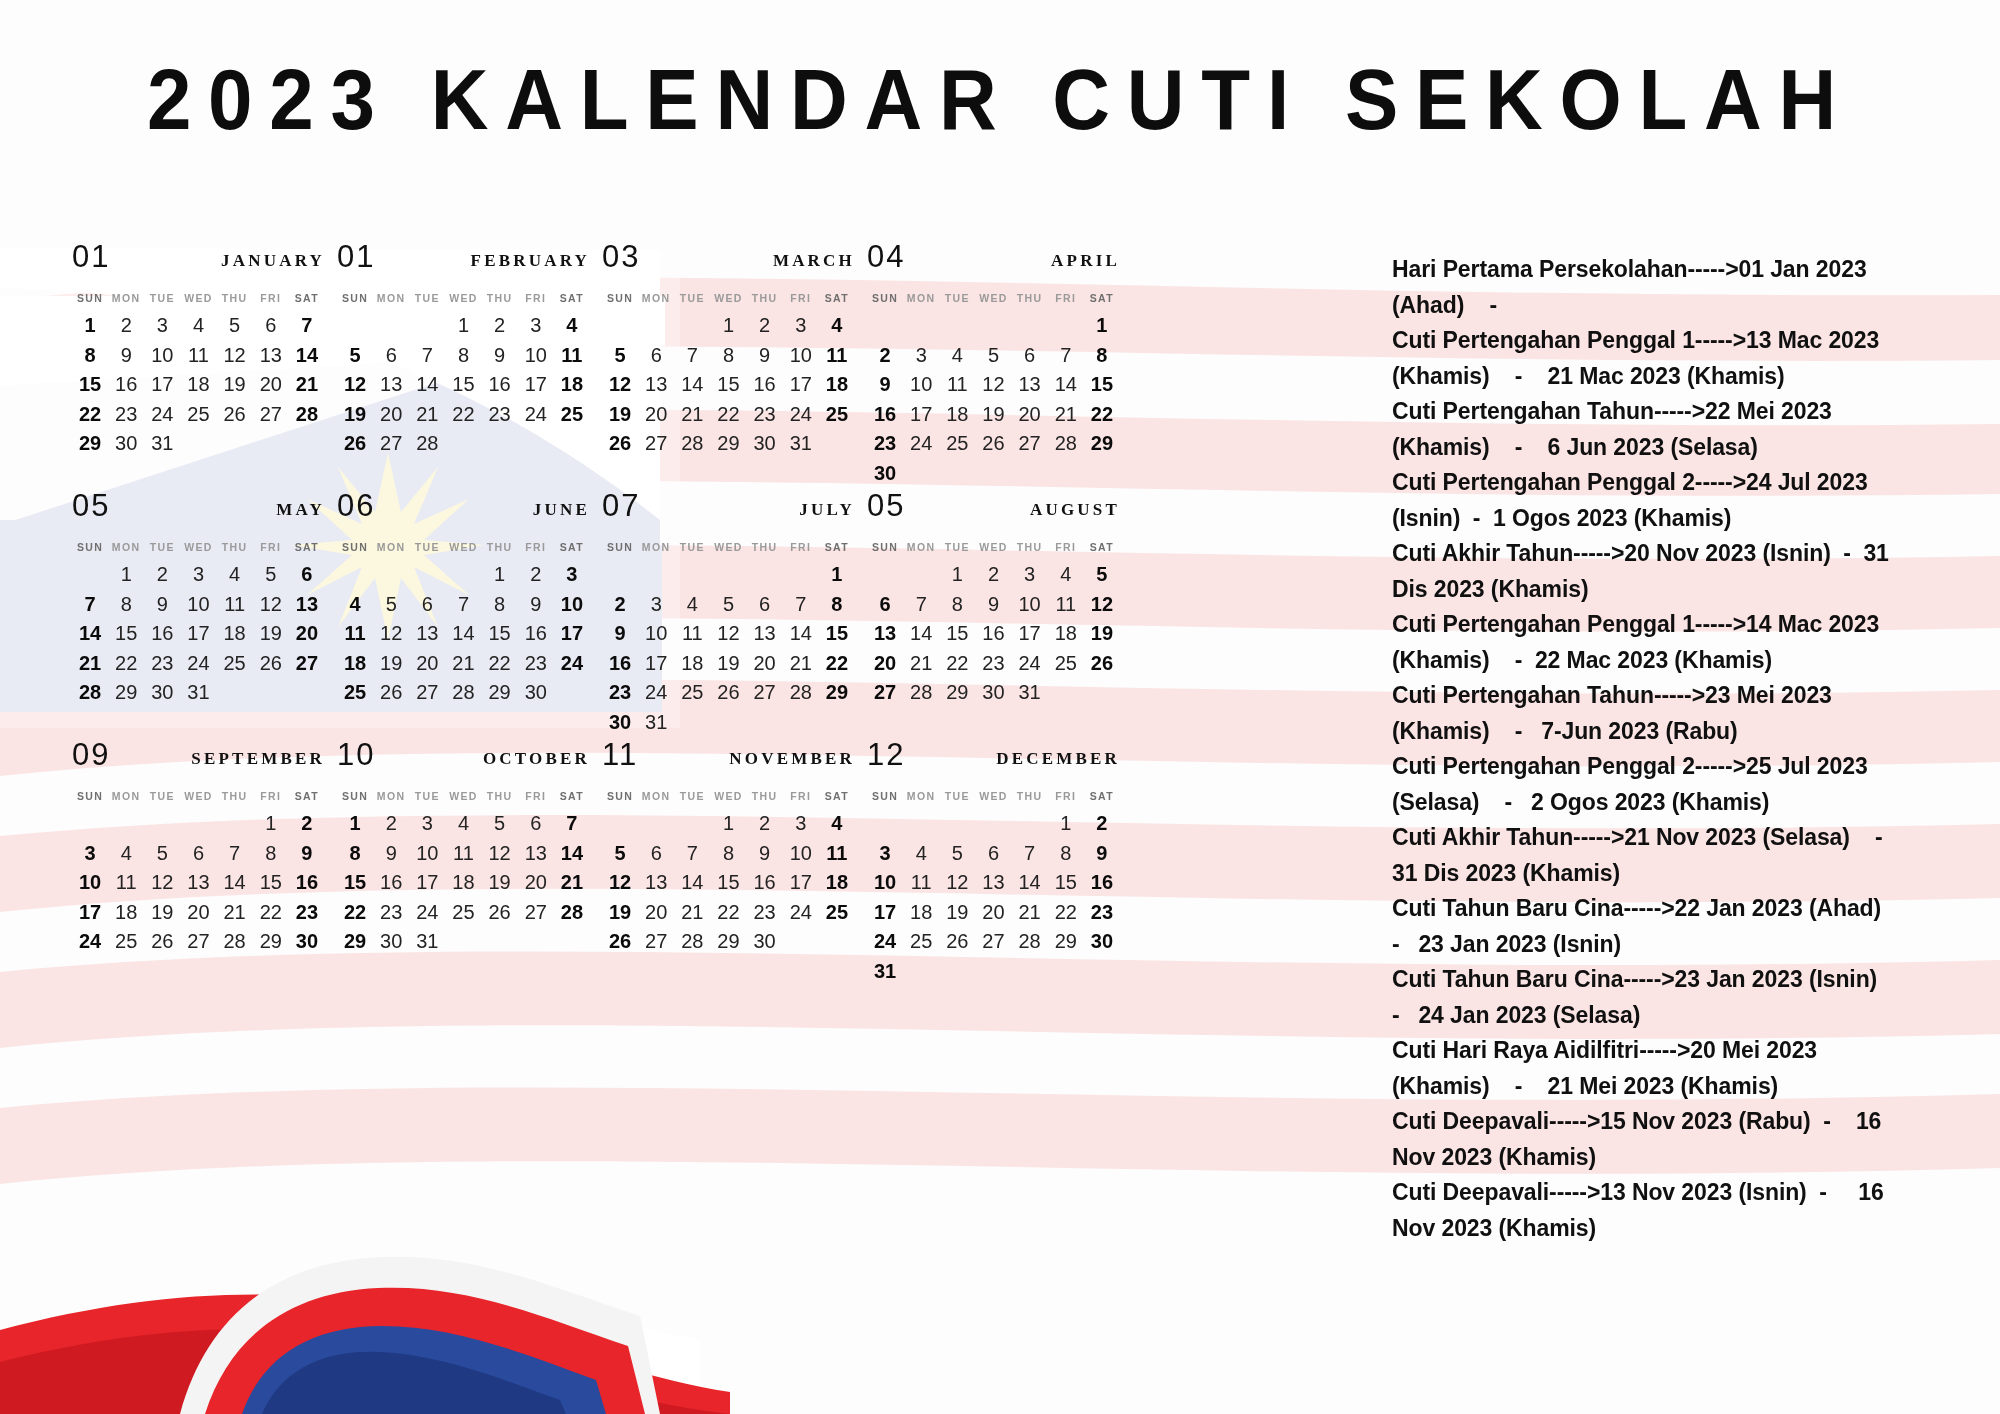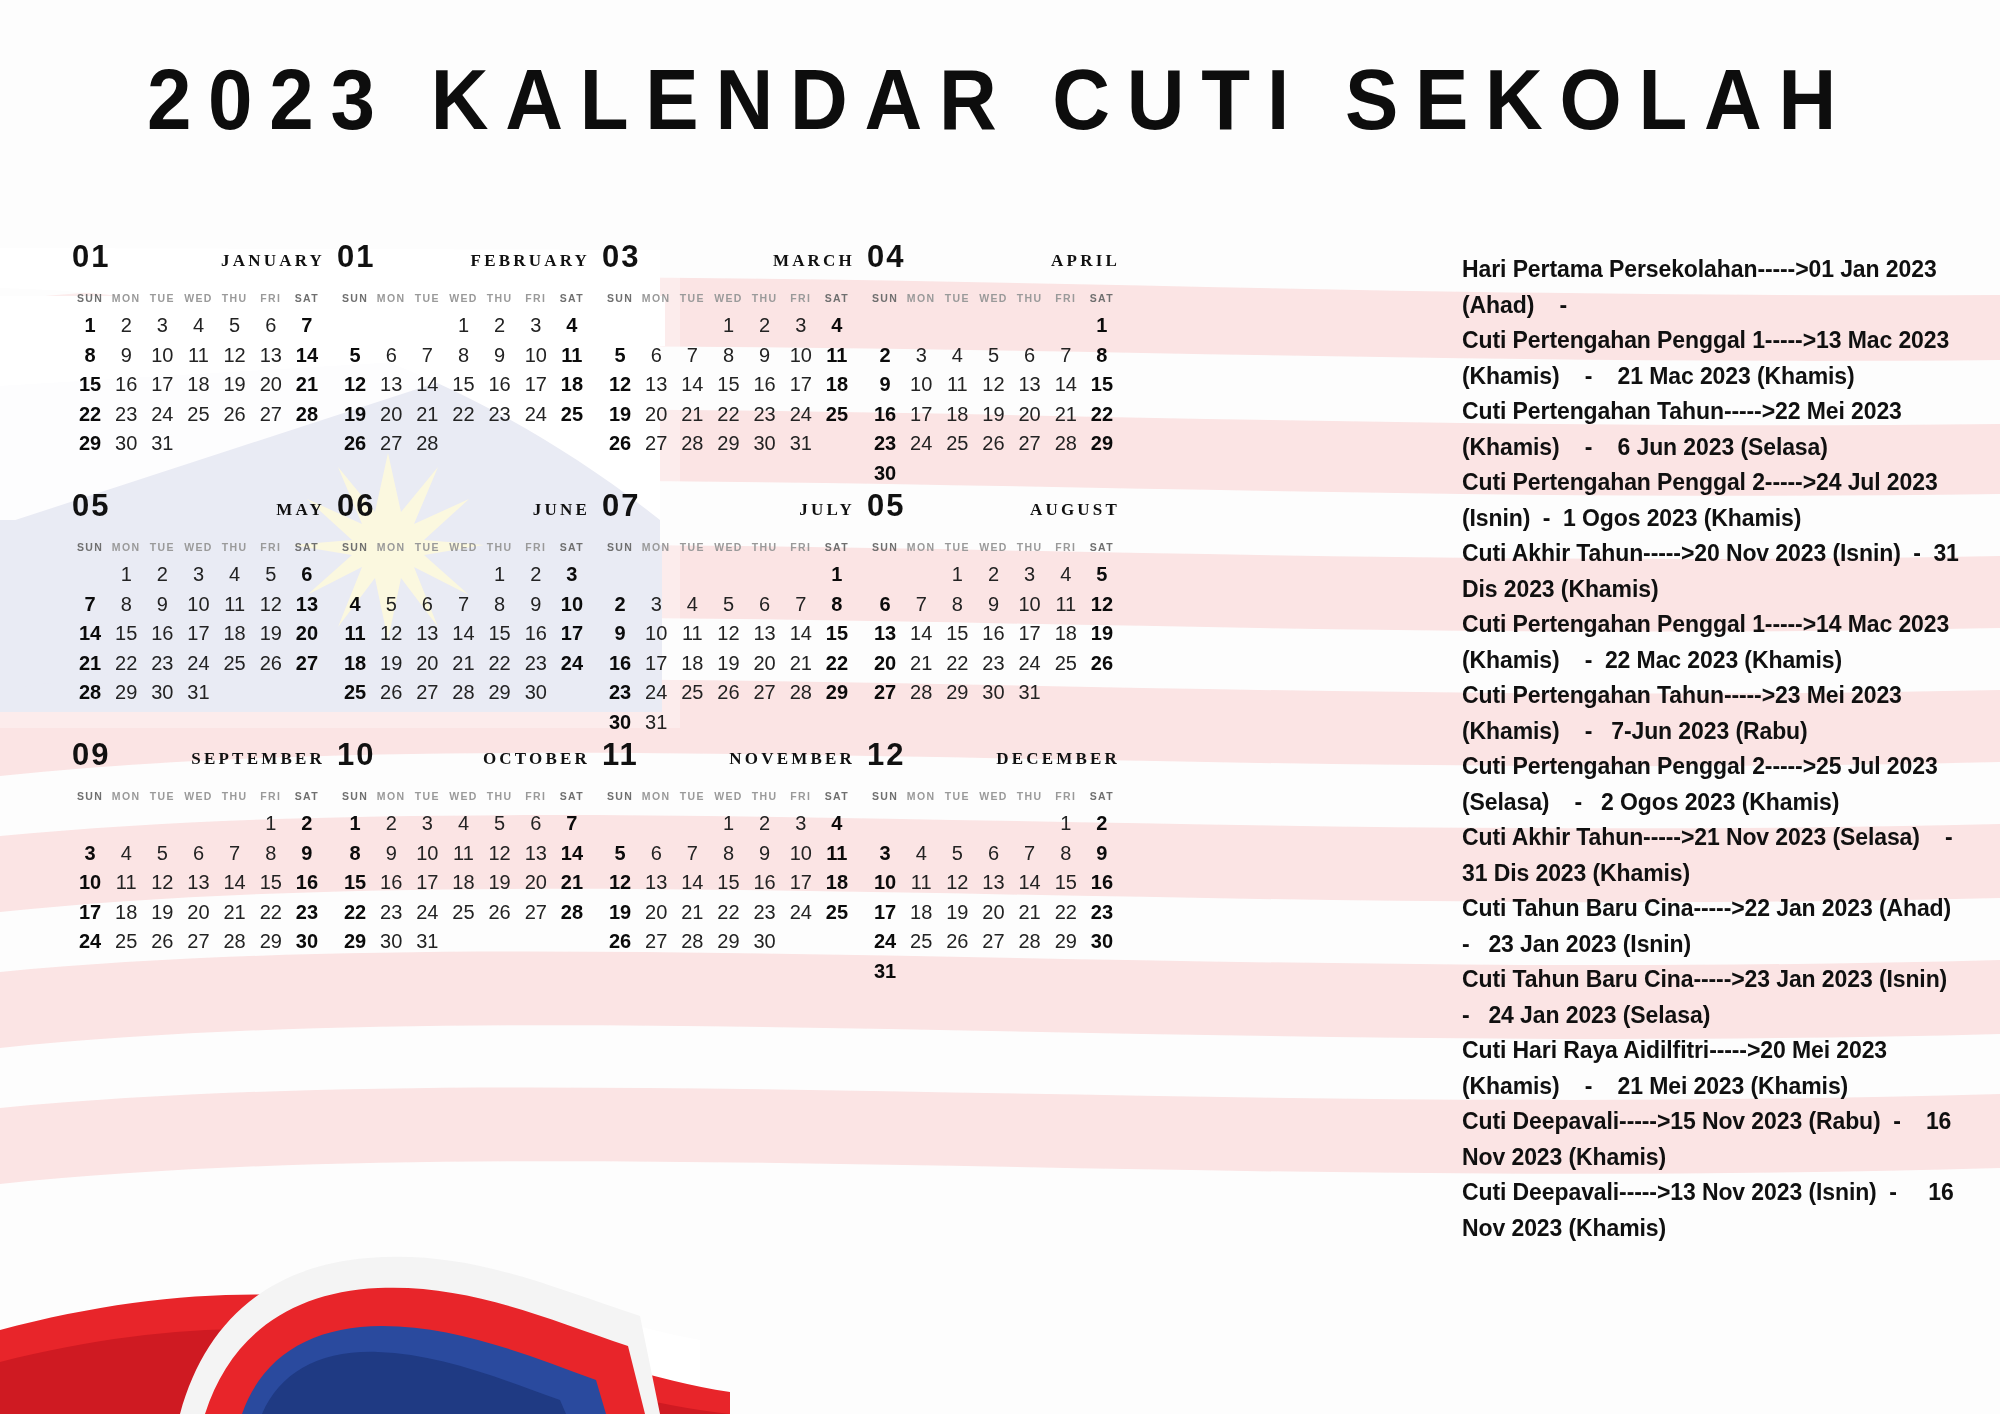--- a/index.html
+++ b/index.html
@@ -55,21 +55,21 @@
   .month{ position:relative; }
   .month-head{
     position:relative;
     height:32px;
     display:flex;
     align-items:flex-end;
     justify-content:space-between;
     padding-right:12px;
   }
   .month-num{
-    font-weight:bold;
+    font-weight:normal;
     font-size:31px;
     letter-spacing:2px;
     color:#111;
     line-height:1;
   }
   .month-name{
     font-weight:bold;
     font-size:17px;
     letter-spacing:3.2px;
     color:#111;
@@ -105,21 +105,21 @@
     font-weight:400;
     line-height:29.5px;
     font-family:"Liberation Sans", sans-serif;
   }
   .day.we{ font-weight:bold; color:#0b0b0b; }
   .day.empty{ color:transparent; }
 
   
   #notes{
     position:absolute;
-    left:1462px; top:252px;
+    left:1392px; top:252px;
     width:500px;
     z-index:6;
   }
   .note{
     font-size:23px;
     font-weight:bold;
     line-height:35.5px;
     color:#101010;
     letter-spacing:-0.1px;
     white-space:pre-wrap;

